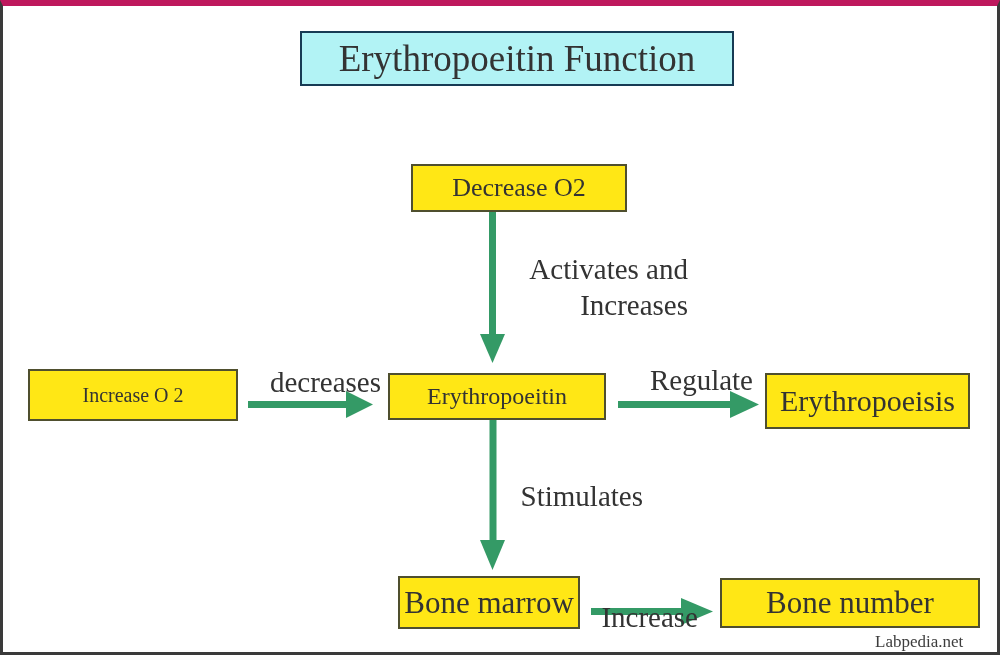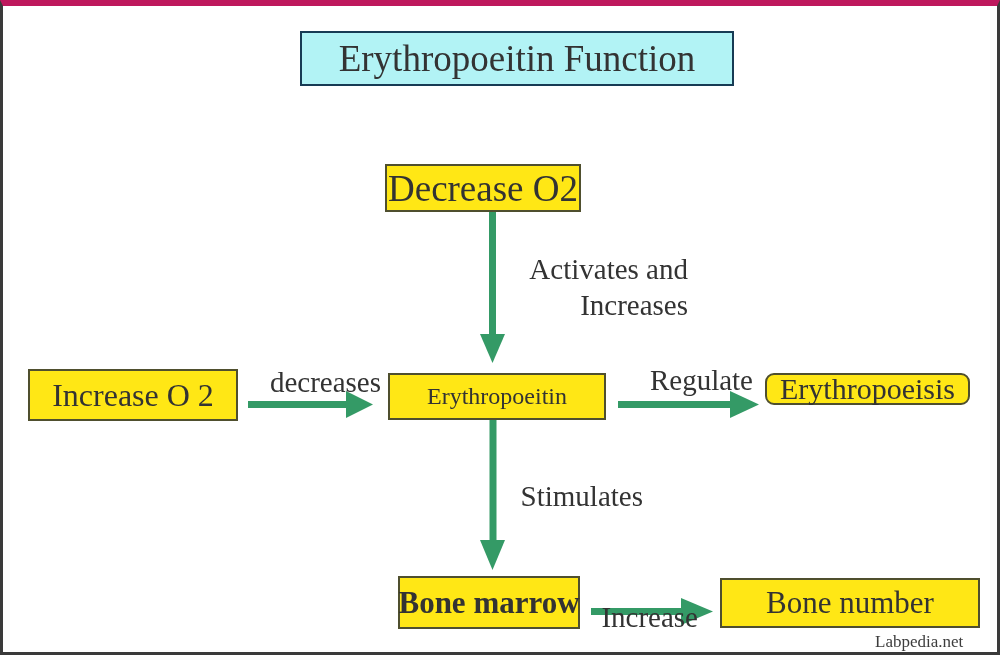--- a/index.html
+++ b/index.html
@@ -39,25 +39,25 @@
     display:flex;align-items:center;justify-content:center;
     white-space:nowrap;
   }
   .node{
     background:var(--node-fill);
     border:2px solid var(--node-border);
     color:var(--node-text);
     display:flex;align-items:center;justify-content:center;
     white-space:nowrap;
   }
-  .n-decrease-o2 {left:382px;top:158px;width:196px;height:48px;font-size:37px;}
-  .n-increase-o2 {left:25px; top:363px;width:210px;height:52px;font-size:32px;}
+  .n-decrease-o2 {left:408px;top:158px;width:216px;height:48px;font-size:26px;}
+  .n-increase-o2 {left:25px; top:363px;width:210px;height:52px;font-size:20px;}
   .n-epo         {left:385px;top:367px;width:218px;height:47px;font-size:24px;}
-  .n-epoiesis    {left:762px;top:367px;width:205px;height:32px;font-size:30px;border-radius:9px;}
-  .n-bone-marrow {left:395px;top:570px;width:182px;height:53px;font-size:31px;font-weight:bold;}
+  .n-epoiesis    {left:762px;top:367px;width:205px;height:56px;font-size:30px;}
+  .n-bone-marrow {left:395px;top:570px;width:182px;height:53px;font-size:31px;}
   .n-rbcs        {left:717px;top:572px;width:260px;height:50px;font-size:31px;}
   .edge-label{
     color:var(--label-text);
     font-size:29px;
     text-align:right;
     line-height:36px;
     white-space:nowrap;
   }
   .l-activates  {left:490px;top:245px;width:195px;}
   .l-decreases  {left:238px;top:358px;width:140px;}

